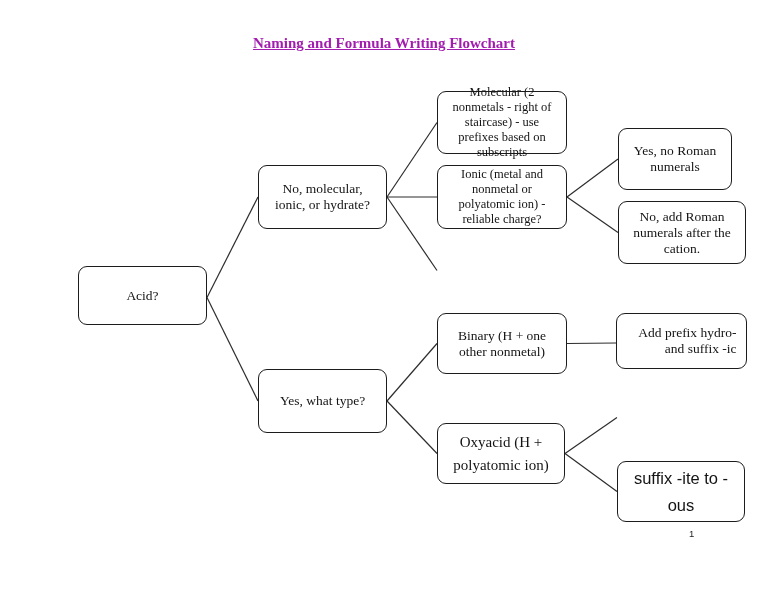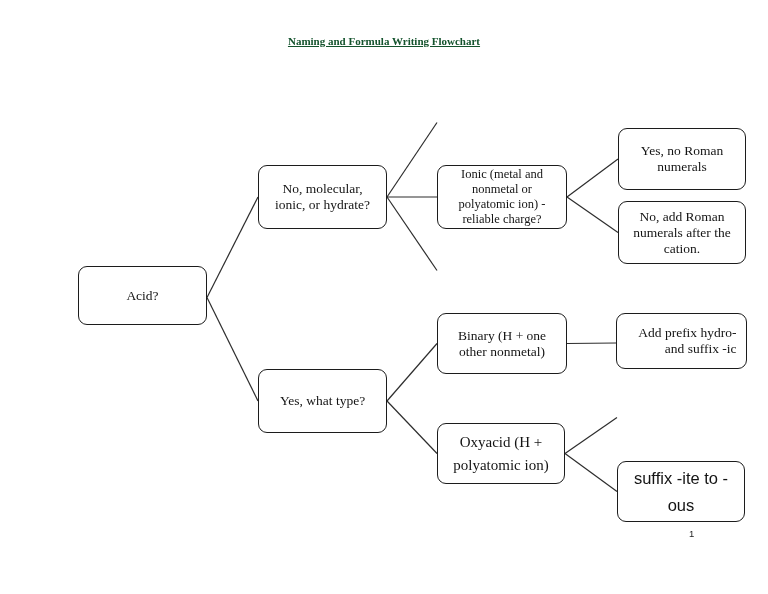--- a/index.html
+++ b/index.html
@@ -12,23 +12,23 @@
     font-family: "Liberation Serif", serif;
     color: #141414;
   }
   #page-title {
     position: absolute;
     top: 35px;
     left: 0;
     width: 100%;
     text-align: center;
     font-weight: bold;
-    font-size: 11px;
+    font-size: 15px;
     text-decoration: underline;
-    color: #14532d;
+    color: #a21caf;
   }
   #edge-layer {
     position: absolute;
     left: 0; top: 0;
     width: 768px; height: 594px;
     pointer-events: none;
   }
   #edge-layer line {
     stroke: #2d2d2d;
     stroke-width: 1.2;
@@ -83,27 +83,30 @@
     </svg>
 
   <div class="node fs-md" style="left:78px;  top:266px; width:129px; height:59px;">
     <span class="node-label">Acid?</span>
   </div>
 
   <div class="node fs-md" style="left:258px; top:165px; width:129px; height:64px;">
     <span class="node-label" style="width:104px;">No, molecular, ionic, or hydrate?</span>
   </div>
 
+  <div class="node fs-sm" style="left:437px; top:91px;  width:130px; height:63px;">
+    <span class="node-label" style="width:115px;">Molecular (2 nonmetals - right of staircase) - use prefixes based on subscripts</span>
+  </div>
 
   <div class="node fs-sm" style="left:437px; top:165px; width:130px; height:64px;">
     <span class="node-label" style="width:100px;">Ionic (metal and nonmetal or polyatomic ion) - reliable charge?</span>
   </div>
 
 
-  <div class="node fs-md" style="left:618px; top:128px; width:128px; height:62px;text-align:center;">
+  <div class="node fs-md" style="left:618px; top:128px; width:114px; height:62px;text-align:center;">
     <span class="node-label" style="width:95px;">Yes, no Roman numerals</span>
   </div>
 
   <div class="node fs-md" style="left:618px; top:201px; width:128px; height:63px;">
     <span class="node-label" style="width:112px;">No, add Roman numerals after the cation.</span>
   </div>
 
   <div class="node fs-md" style="left:258px; top:369px; width:129px; height:64px;text-align:center;">
     <span class="node-label">Yes, what type?</span>
   </div>

